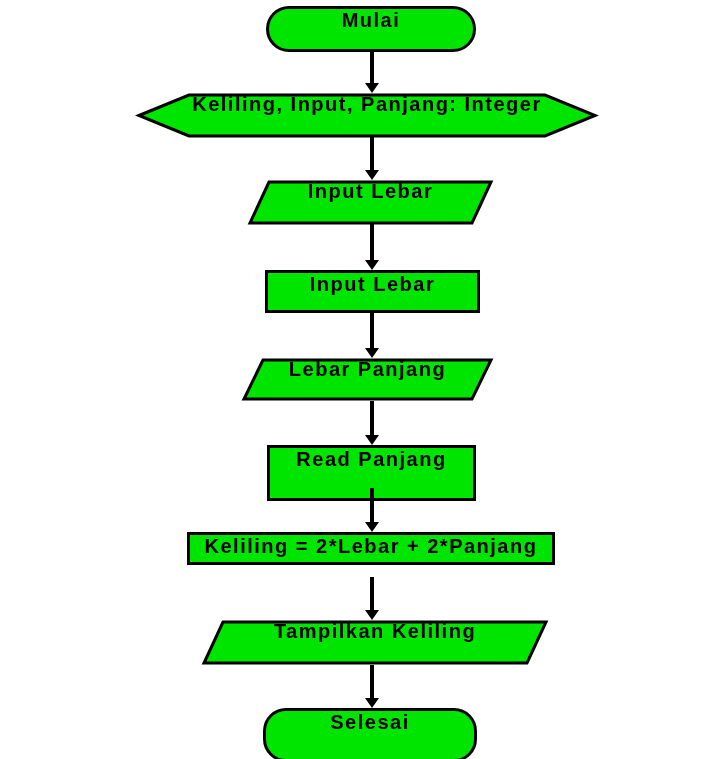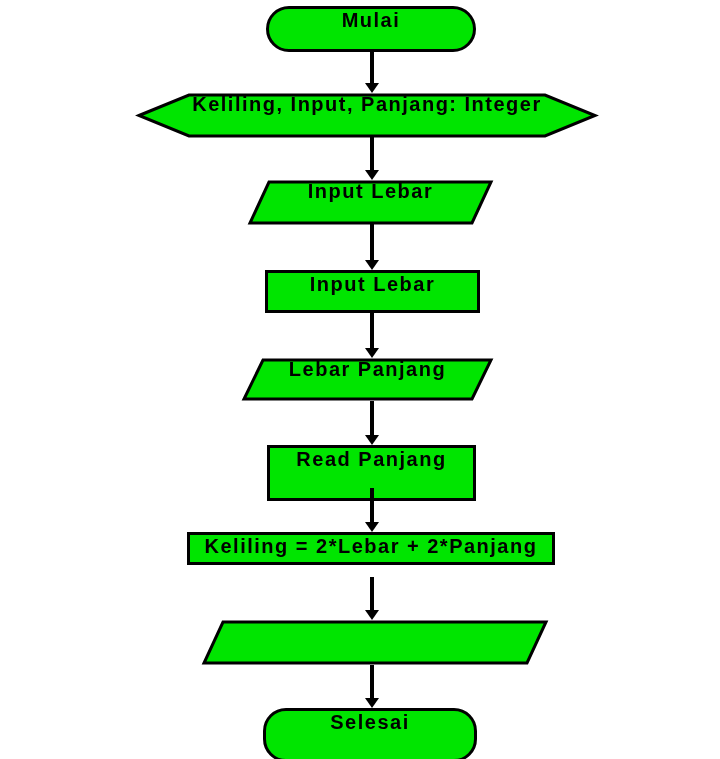--- a/index.html
+++ b/index.html
@@ -127,20 +127,21 @@
 
   <div class="arrow" style="left:365px;top:577px;height:43px">
     <i class="stem"></i>
     <i class="head"></i>
   </div>
 
   <div class="node svgshape" style="left:202px;top:620px;width:346px;height:45px">
     <svg viewBox="0 0 346 45" preserveAspectRatio="none">
       <polygon points="21,2 344,2 325,43 2,43"></polygon>
     </svg>
+    <span class="lbl">Tampilkan Keliling</span>
   </div>
 
   <div class="arrow" style="left:365px;top:665px;height:43px">
     <i class="stem"></i>
     <i class="head"></i>
   </div>
 
   <div class="node terminator" style="left:263px;top:708px;width:214px;height:54px">
     <span class="lbl">Selesai</span>
   </div>

